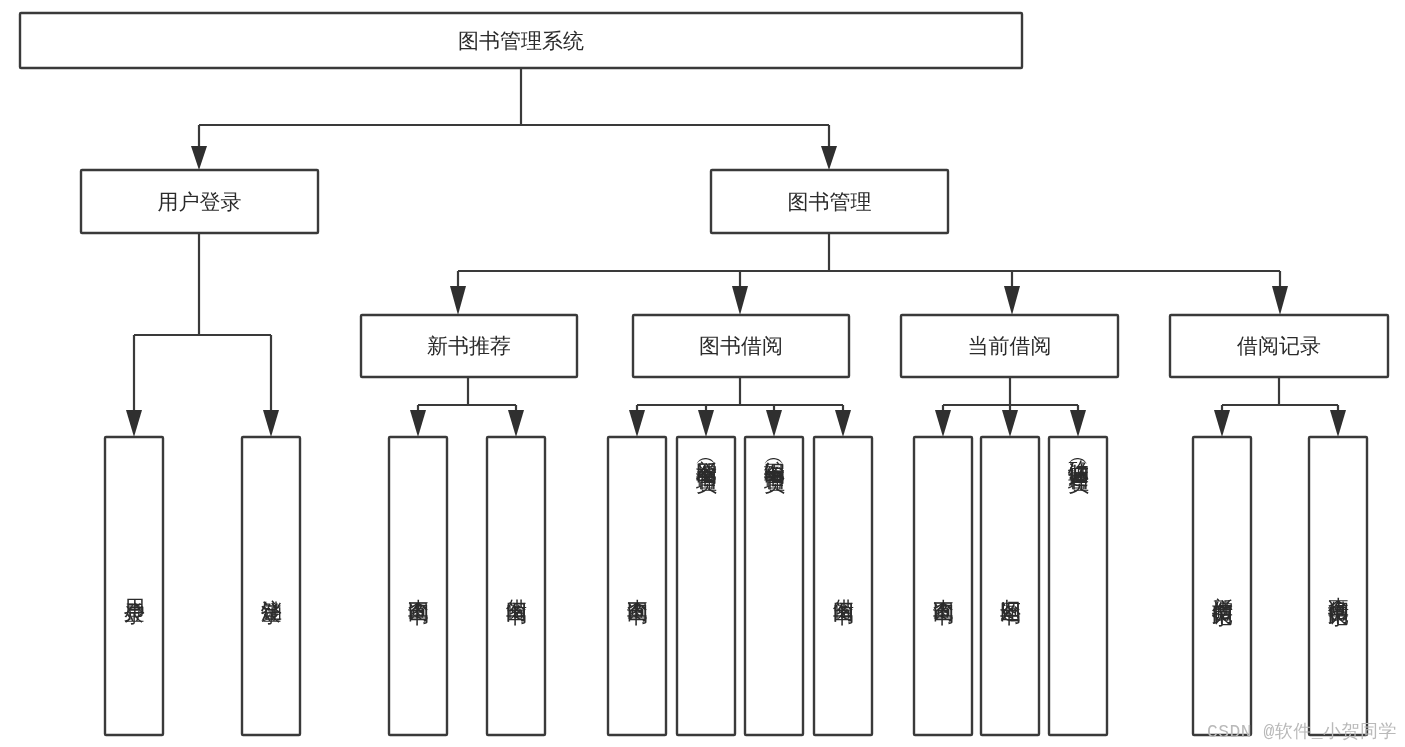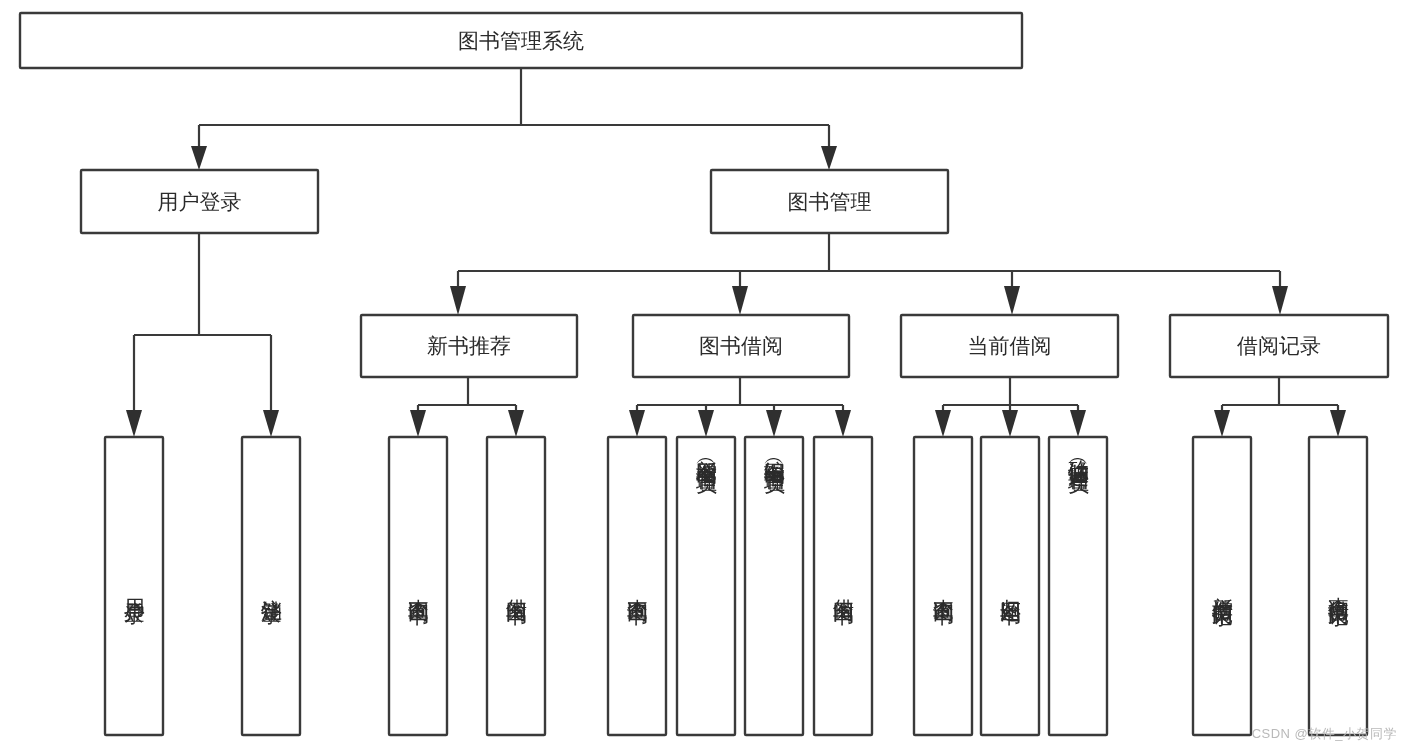--- a/index.html
+++ b/index.html
@@ -68,22 +68,22 @@
     justify-content: center;
     pointer-events: none;
   }
   .vlabel-wrap.top-align {
     align-items: flex-start;
   }
   .watermark {
     position: absolute;
     right: 8px;
     bottom: 4px;
-    font-family: Liberation Sans, sans-serif;
-    font-size: 13px;
+    font-family: Liberation Mono, monospace;
+    font-size: 18px;
     color: #b9b9b9;
     letter-spacing: 0.5px;
     white-space: nowrap;
   }
 </style>
 </head>
 <body>
 
 <div id="diagram-root">
 

